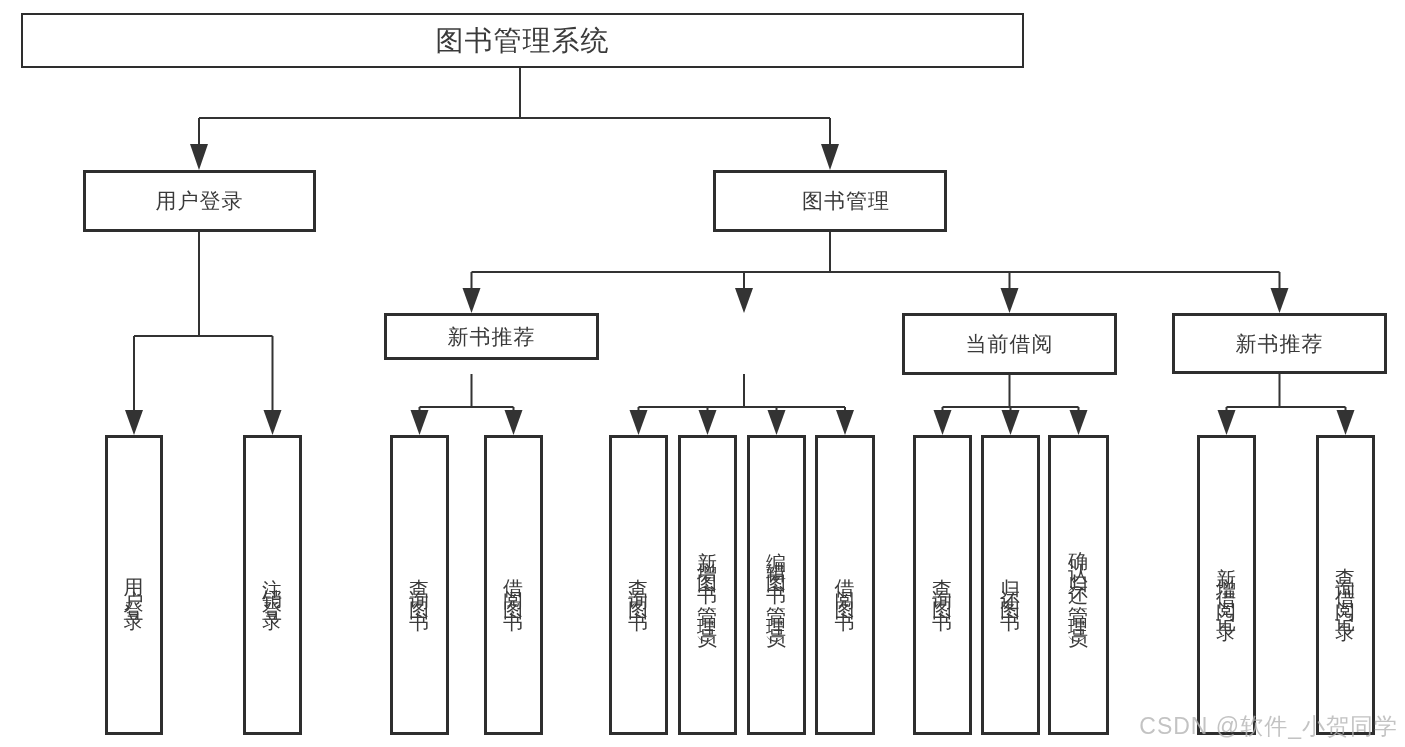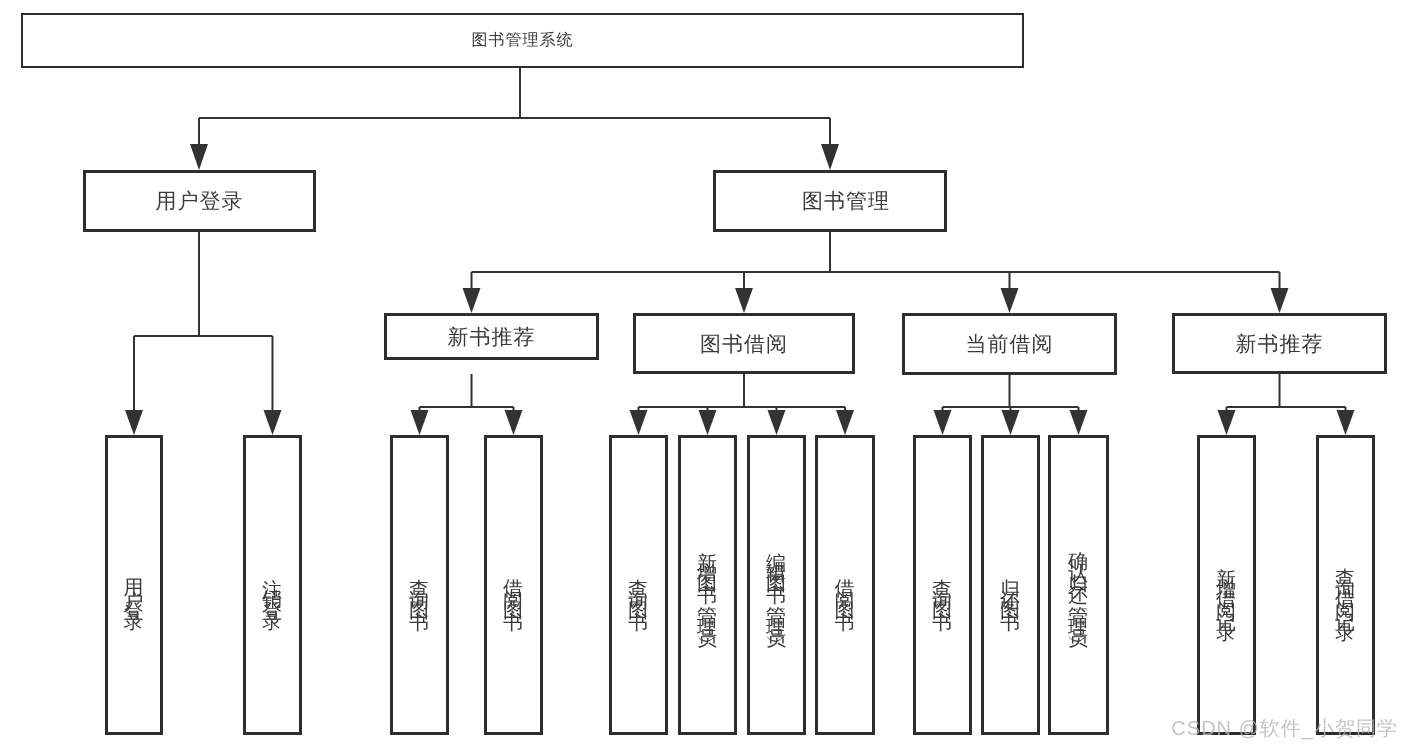--- a/index.html
+++ b/index.html
@@ -26,21 +26,21 @@
     box-sizing: border-box;
     background: #ffffff;
     border: 3px solid #2e2e2e;
     display: flex;
     align-items: center;
     justify-content: center;
     color: #3a3a3a;
   }
   .box.root {
     border-width: 2px;
-    font-size: 16px;
+    font-size: 28px;
   }
   .box.branch {
     font-size: 21px;
   }
   .box.leaf {
     font-size: 20px;
   }
   .box.leaf .vtext {
     writing-mode: vertical-rl;
     text-orientation: mixed;
@@ -49,21 +49,21 @@
     white-space: nowrap;
   }
   .hlabel {
     letter-spacing: 1px;
     white-space: nowrap;
   }
   #watermark {
     position: absolute;
     right: 7px;
     bottom: 5px;
-    font-size: 20px;
+    font-size: 23px;
     color: #b5b5b5;
     opacity: 0.8;
     letter-spacing: 1px;
     white-space: nowrap;
     z-index: 5;
   }
 </style>
 </head>
 <body>
 
@@ -119,23 +119,20 @@
   <div class="box branch" style="left:83px; top:170px; width:233px; height:62px;">
     <span class="hlabel">用户登录</span>
   </div>
   <div class="box branch" style="left:713px; top:170px; width:234px; height:62px;padding-left:32px;">
     <span class="hlabel">图书管理</span>
   </div>
 
   <div class="box branch" style="left:384px; top:313px; width:215px; height:47px;text-align:center;">
     <span class="hlabel">新书推荐</span>
   </div>
-  <div class="box branch" style="left:633px; top:313px; width:222px; height:61px;">
-    <span class="hlabel">图书借阅</span>
-  </div>
   <div class="box branch" style="left:902px; top:313px; width:215px; height:62px;">
     <span class="hlabel">当前借阅</span>
   </div>
   <div class="box branch" style="left:1172px; top:313px; width:215px; height:61px;">
     <span class="hlabel">新书推荐</span>
   </div>
 
   <div class="box leaf" style="left:105px; top:435px; width:58px; height:300px;">
     <span class="vtext">用户登录</span>
   </div>

